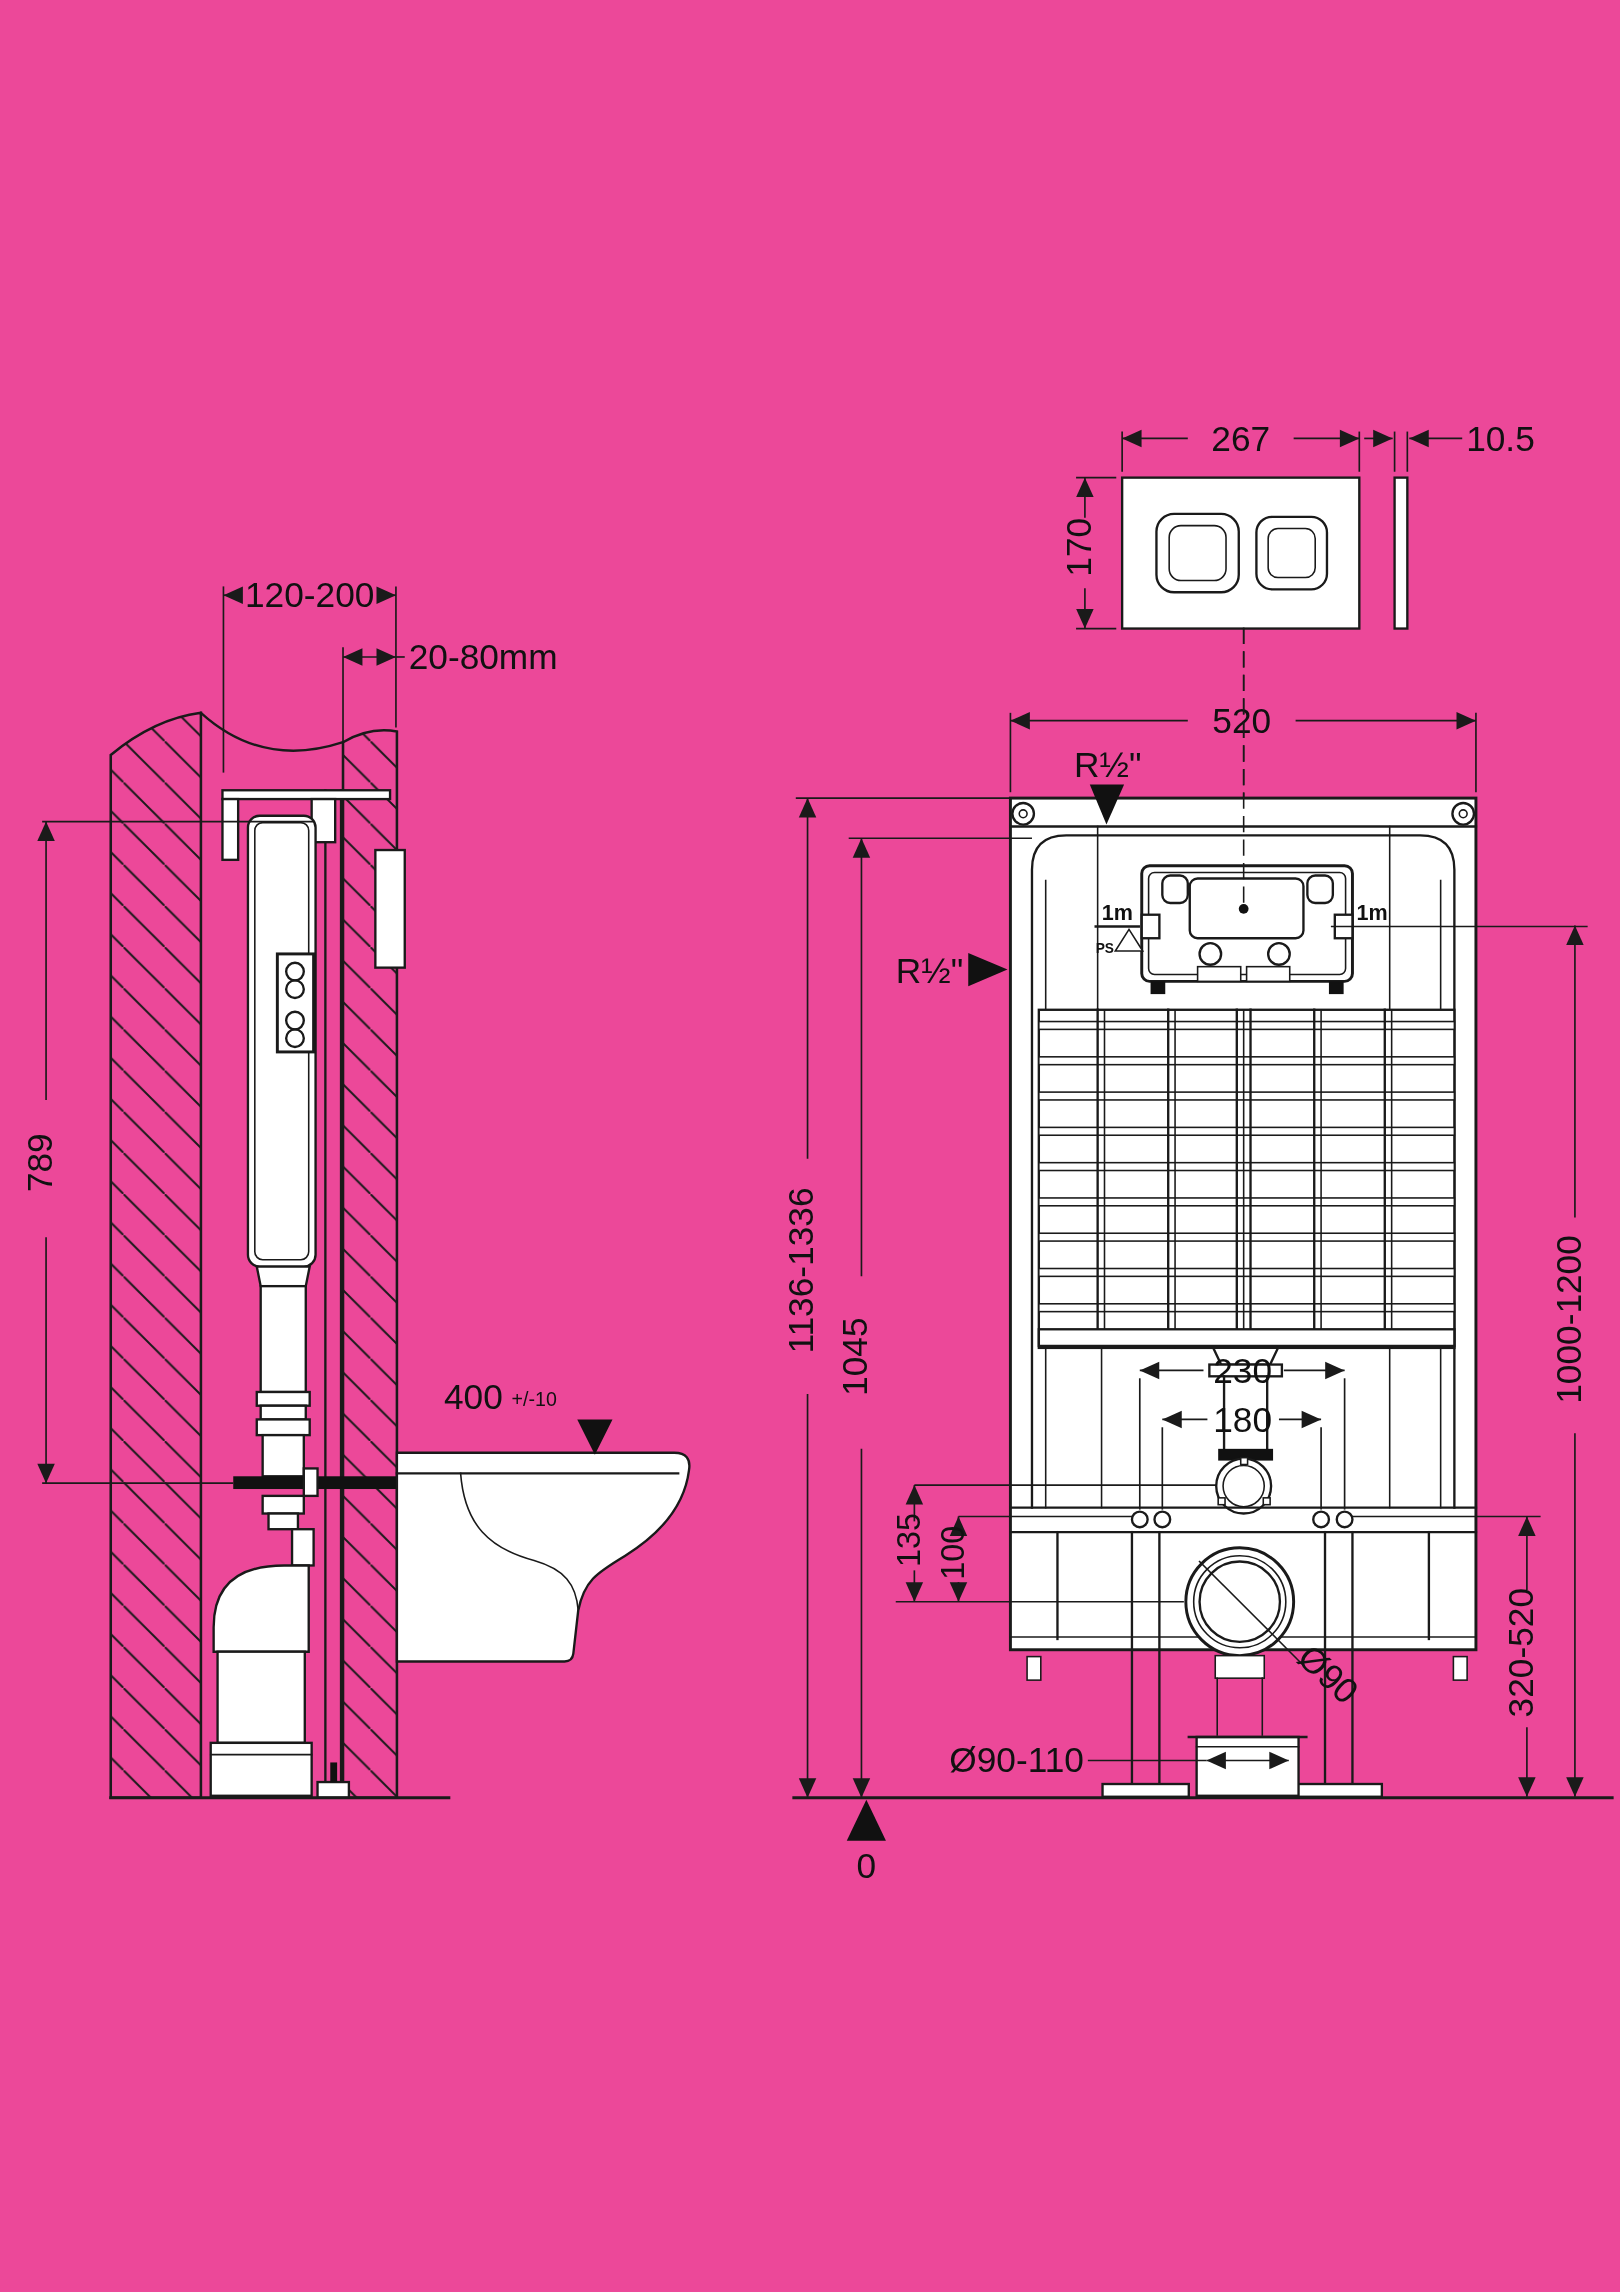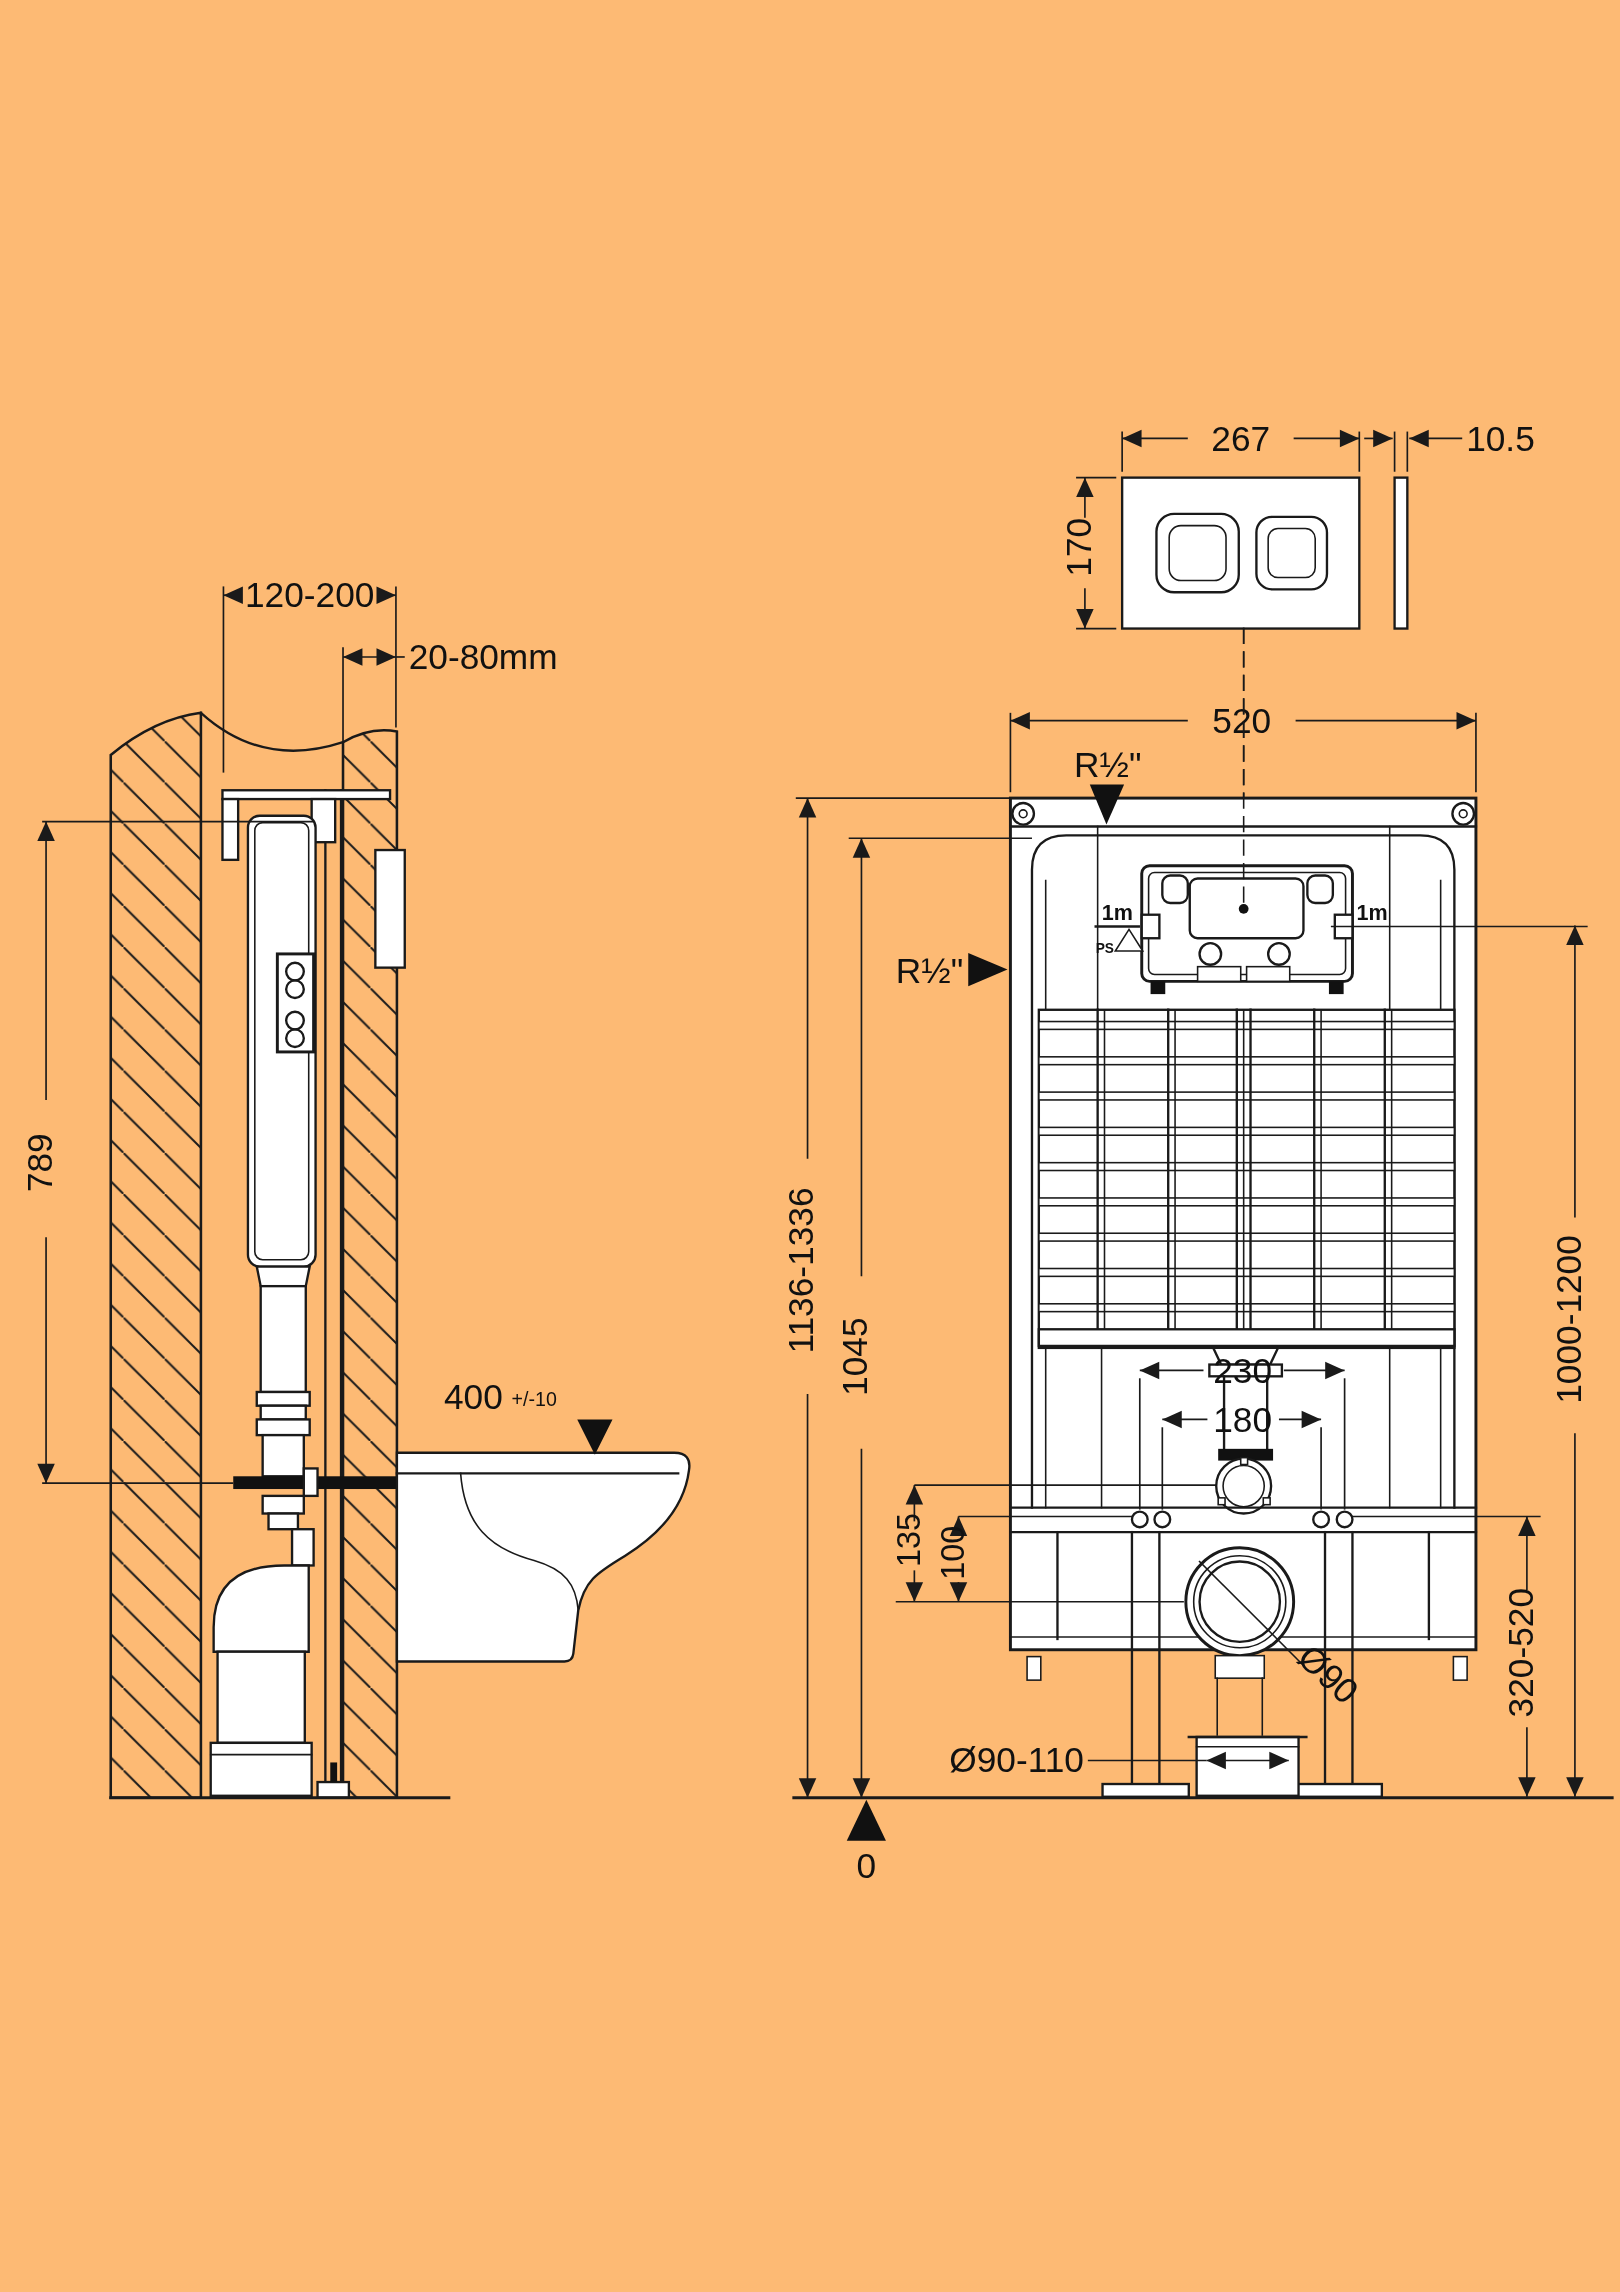--- a/index.html
+++ b/index.html
@@ -1,16 +1,16 @@
 <!DOCTYPE html>
 <html><head>
 <meta charset="utf-8">
 <style>
   html,body{margin:0;padding:0;background:#ffffff;}
-  .sheet{position:relative;width:1620px;height:2293px;background:#fdba74;overflow:hidden;}
+  .sheet{position:relative;width:1620px;height:2293px;background:#ec4899;overflow:hidden;}
   svg{display:block;}
   .ln{stroke:#1a1a1a;fill:none;stroke-width:2.4;stroke-linecap:square;}
   .ln3{stroke:#1a1a1a;fill:none;stroke-width:3;stroke-linecap:square;}
   .ln1{stroke:#1a1a1a;fill:none;stroke-width:1.6;stroke-linecap:square;}
   .dim{stroke:#1a1a1a;fill:none;stroke-width:1.7;stroke-linecap:butt;}
   .fillw{fill:#ffffff;}
   .fillb{fill:#111111;stroke:none;}
   .hatched{fill:url(#hatch);stroke:#1a1a1a;stroke-width:2.6;}
   text{font-family:"Liberation Sans","DejaVu Sans",sans-serif;fill:#111111;}
   .t36{font-size:36px;}

